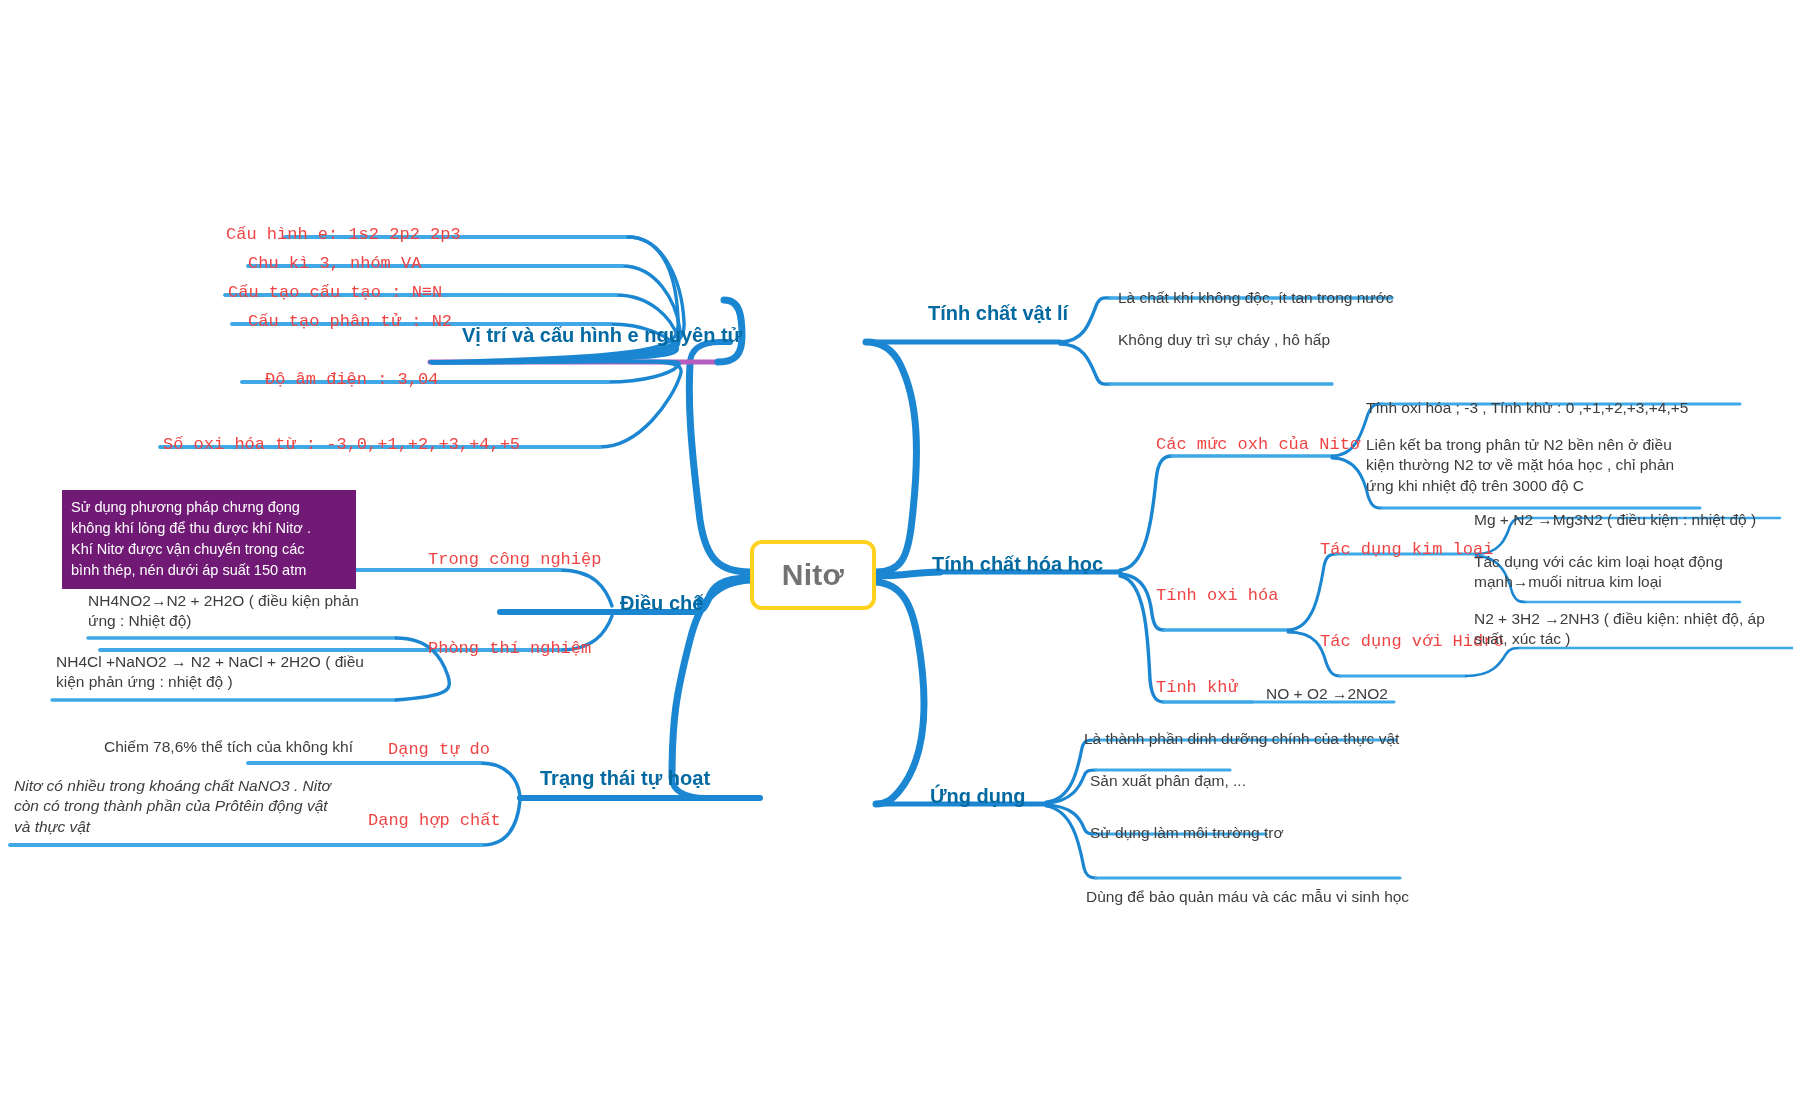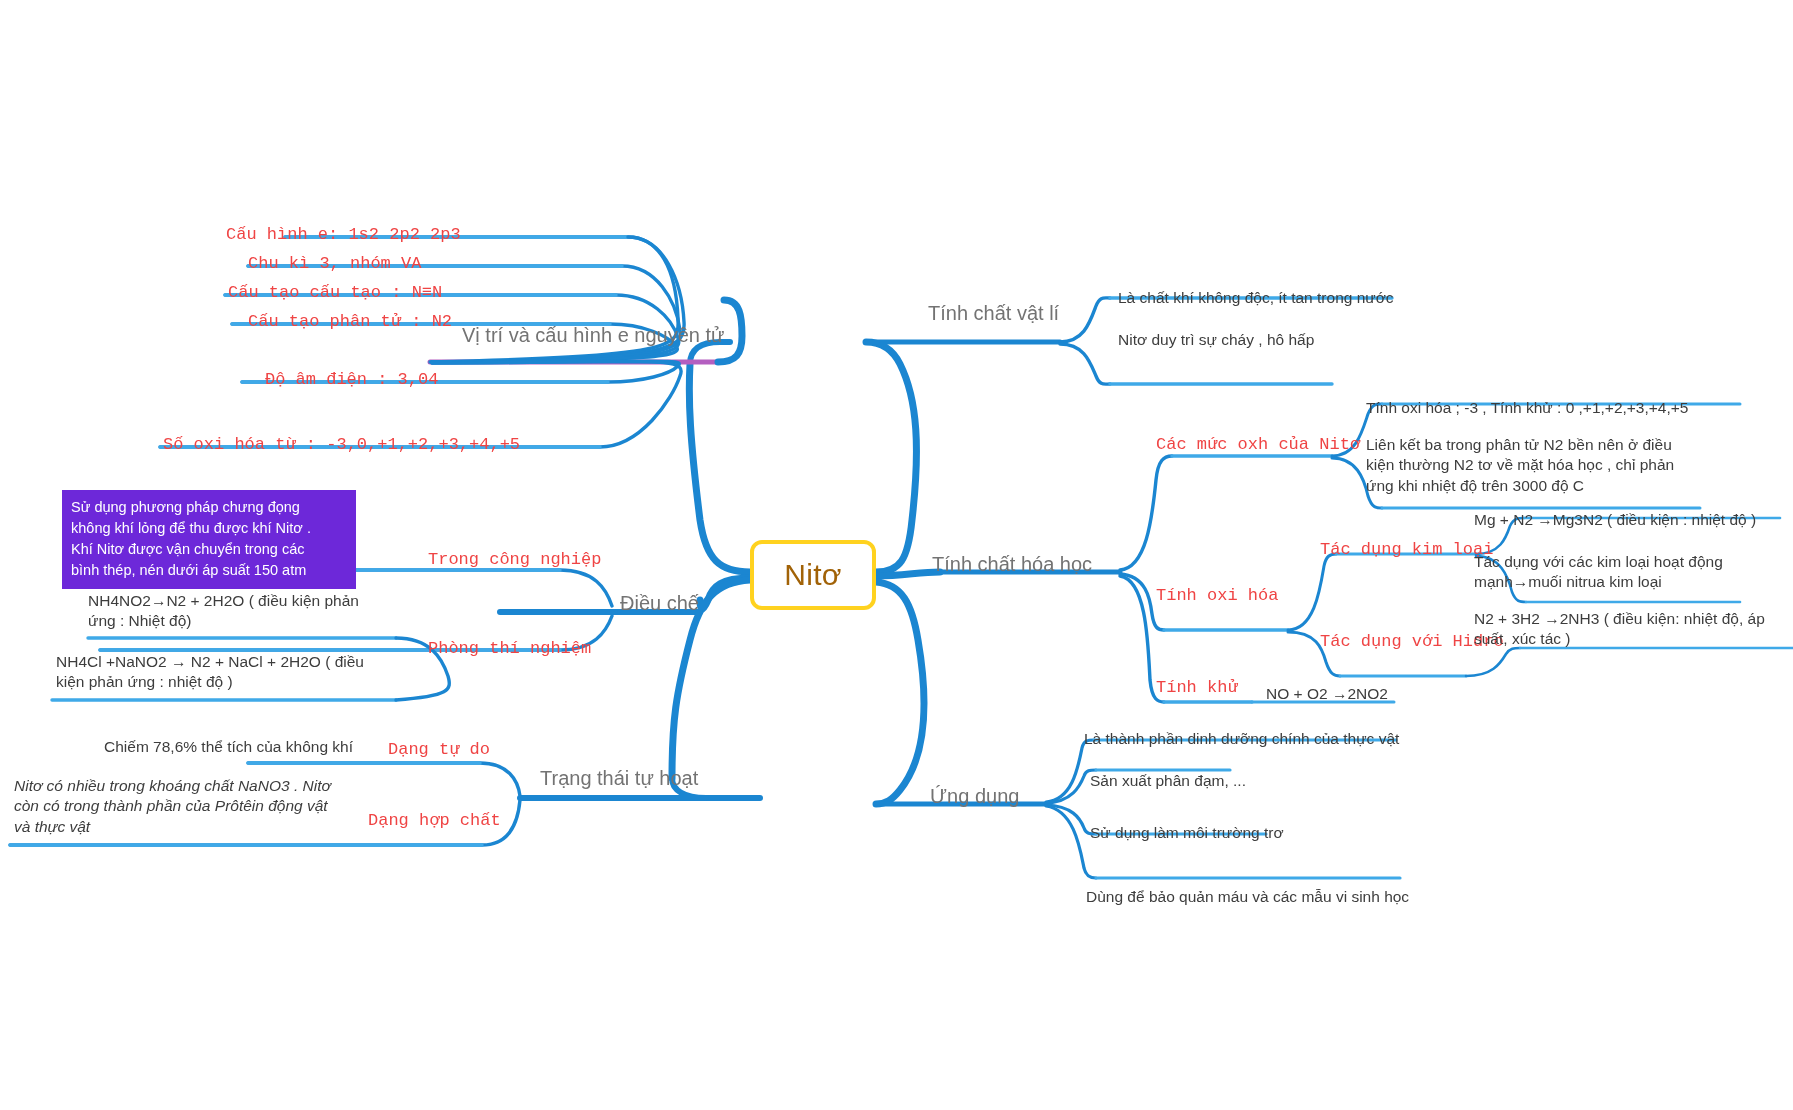--- a/index.html
+++ b/index.html
@@ -4,35 +4,35 @@
 <style>
   html,body{margin:0;padding:0;background:#ffffff;}
   body{width:1793px;height:1110px;position:relative;overflow:hidden;
        font-family:"Liberation Sans","DejaVu Sans",sans-serif;
        -webkit-font-smoothing:antialiased;}
   #canvas{position:absolute;left:0;top:0;width:1793px;height:1110px;}
   svg.lines{position:absolute;left:0;top:0;width:1793px;height:1110px;pointer-events:none;}
   .lbl{position:absolute;color:#3c3c3c;line-height:1.32;white-space:pre-line;}
 
   
-  .b1{font-size:20px;font-weight:normal;color:#737373;}
+  .b1{font-size:20px;font-weight:bold;color:#0369a1;}
   
   .b2{font-size:17px;color:#ef4444;font-family:Liberation Mono, monospace;}
   
   .b3{font-size:15.5px;color:#3d3d3d;}
 
   
   #center-node{position:absolute;left:750px;top:540px;width:126px;height:70px;
       border:4px solid #ffd21f;border-radius:12px;background:#ffffff;
       display:flex;align-items:center;justify-content:center;box-sizing:border-box;}
-  #center-node span{font-size:30px;font-weight:normal;color:#a16207;letter-spacing:.3px;}
+  #center-node span{font-size:30px;font-weight:bold;color:#737373;letter-spacing:.3px;}
 
   
   #orange-box{position:absolute;left:62px;top:490px;width:294px;
-      background:#6d28d9;color:#ffffff;font-size:14.5px;line-height:1.45;
+      background:#701a75;color:#ffffff;font-size:14.5px;line-height:1.45;
       padding:7px 25px 8px 9px;box-sizing:border-box;}
 </style>
 </head>
 <body>
 
 <div id="canvas">
 
   <svg class="lines" viewBox="0 0 1793 1110" xmlns="http://www.w3.org/2000/svg">
     <g fill="none" stroke-linecap="round">
 
@@ -158,21 +158,21 @@
   <div class="lbl b1" style="left:540px;top:765px;">Trạng thái tự hoạt</div>
 
   <div class="lbl b2" style="left:388px;top:739px;">Dạng tự do</div>
   <div class="lbl b3" style="left:104px;top:737px;">Chiếm 78,6% thể tích của không khí</div>
 
   <div class="lbl b2" style="left:368px;top:810px;">Dạng hợp chất</div>
   <div class="lbl b3" style="left:14px;top:776px;width:320px;font-style:italic;">Nitơ có nhiều trong khoáng chất NaNO3 . Nitơ còn có trong thành phần của Prôtêin động vật và thực vật</div>
 
   <div class="lbl b1" style="left:928px;top:300px;">Tính chất vật lí</div>
   <div class="lbl b3" style="left:1118px;top:288px;">Là chất khí không độc, ít tan trong nước</div>
-  <div class="lbl b3" style="left:1118px;top:330px;">Nitơ duy trì sự cháy , hô hấp</div>
+  <div class="lbl b3" style="left:1118px;top:330px;">Không duy trì sự cháy , hô hấp</div>
 
   <div class="lbl b1" style="left:932px;top:551px;">Tính chất hóa học</div>
 
   <div class="lbl b2" style="left:1156px;top:434px;">Các mức oxh của Nitơ</div>
   <div class="lbl b3" style="left:1366px;top:398px;">Tính oxi hóa ; -3  , Tính khử : 0 ,+1,+2,+3,+4,+5</div>
   <div class="lbl b3" style="left:1366px;top:435px;width:310px;">Liên kết ba trong phân tử N2 bền nên ở điều kiện thường N2 tơ về mặt hóa học , chỉ phản ứng khi nhiệt độ trên 3000 độ C</div>
 
   <div class="lbl b2" style="left:1156px;top:585px;">Tính oxi hóa</div>
 
   <div class="lbl b2" style="left:1320px;top:539px;">Tác dụng kim loại</div>

